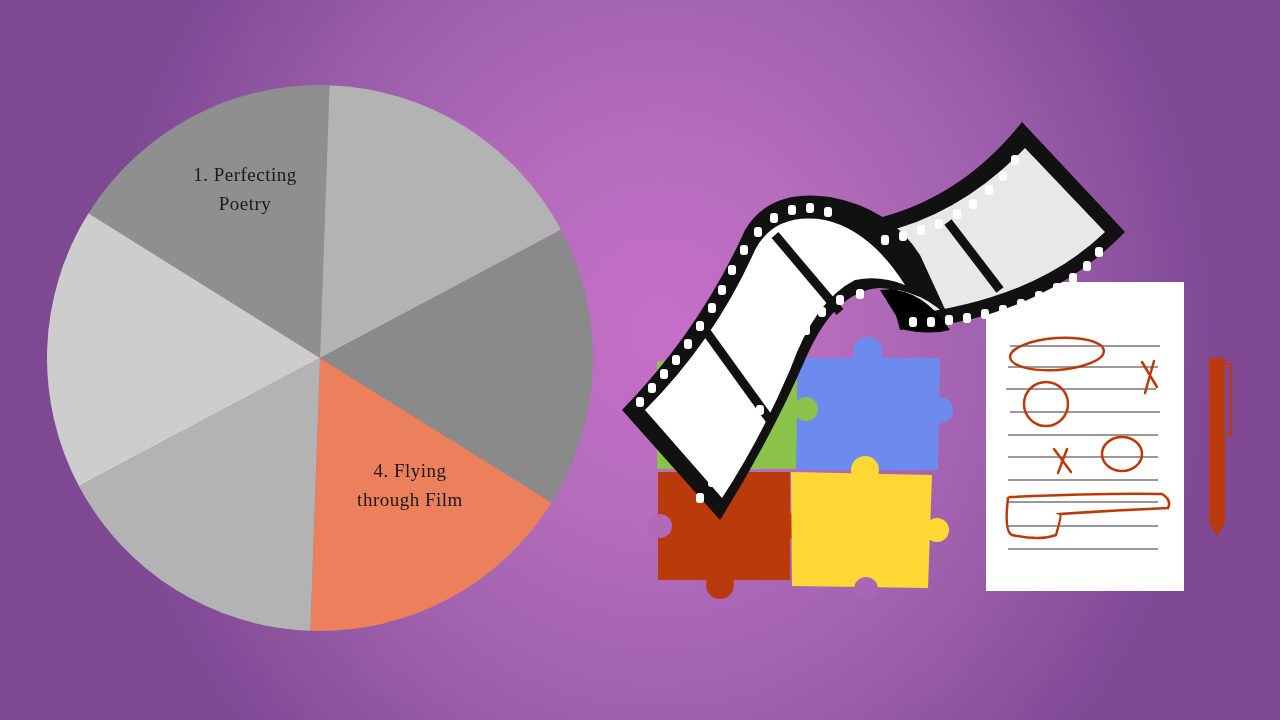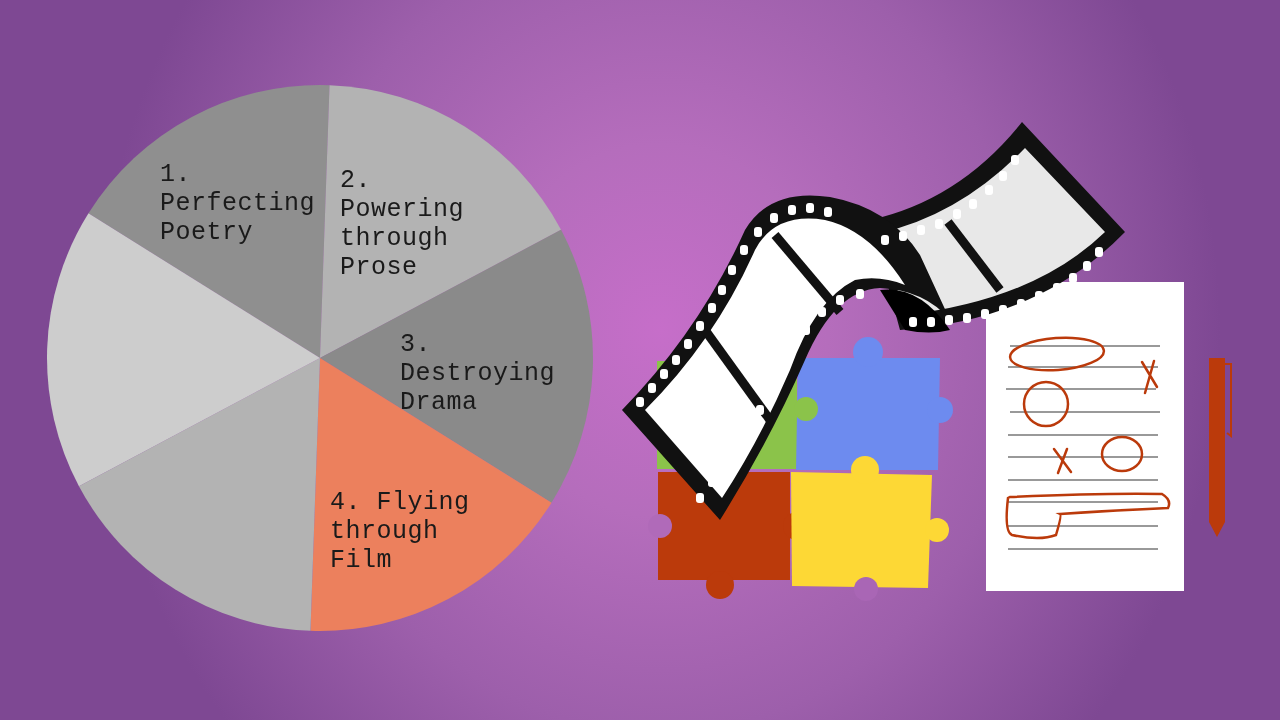--- a/index.html
+++ b/index.html
@@ -4,22 +4,22 @@
 <style>
   html, body { margin: 0; padding: 0; }
   body {
     width: 1280px; height: 720px; overflow: hidden; position: relative;
     background: radial-gradient(ellipse 560px 620px at 660px 330px, #c66ec9 0%, #b56dbc 30%, #9d5fab 65%, #7e4893 100%);
     font-family: "DejaVu Sans", sans-serif;
   }
   .stage { position: absolute; left: 0; top: 0; width: 1280px; height: 720px; }
   svg { position: absolute; left: 0; top: 0; }
   .pie-label {
-    position: absolute; text-align: left; color: #1a1a1a;
-    font-family: Liberation Mono, monospace; font-size: 25px; line-height: 29px;
+    position: absolute; text-align: center; color: #1a1a1a;
+    font-family: Liberation Serif, serif; font-size: 19px; line-height: 29px;
     letter-spacing: 0.5px; white-space: pre-line;
   }
 </style>
 </head>
 <body>
 
 <div class="stage">
 
   <svg width="1280" height="720">
     <g id="pie-group">
@@ -27,26 +27,21 @@
         <path d="M320,358 L329.5275625997828,85.16630422378688 A273,273 0 0 1 561.0446928504871,229.8342633594518 Z" fill="#b3b3b3"></path>
         <path d="M320,358 L561.0446928504871,229.8342633594518 A273,273 0 0 1 551.5171302507043,502.66795913566494 Z" fill="#8a8a8a"></path>
         <path d="M320,358 L551.5171302507043,502.66795913566494 A273,273 0 0 1 310.4724374002173,630.8336957762131 Z" fill="#ec805d"></path>
         <path d="M320,358 L310.4724374002173,630.8336957762131 A273,273 0 0 1 78.955307149513,486.1657366405483 Z" fill="#b3b3b3"></path>
         <path d="M320,358 L78.955307149513,486.1657366405483 A273,273 0 0 1 88.48286974929567,213.33204086433508 Z" fill="#cdcdcd"></path>
       </g>
   </svg>
 
   <div class="pie-label" style="left:160px; top:160px; width:170px;">1. Perfecting
 Poetry</div>
-  <div class="pie-label" style="left:340px; top:166px; width:130px;">2. Powering
-through
-Prose</div>
-  <div class="pie-label" style="left:400px; top:330px; width:160px;">3. Destroying
-Drama</div>
-  <div class="pie-label" style="left:330px; top:488px; width:160px;">4. Flying
+  <div class="pie-label" style="left:330px; top:456px; width:160px;">4. Flying
 through Film</div>
 
   <svg width="1280" height="720">
 
     <g>
 
       <rect x="657" y="361" width="140" height="108" fill="#8bc34a"></rect>
 
       <g fill="#6d8bef">
         <path d="M798 358 L 940 358 L 938 470 L 796 470 Z"></path>

